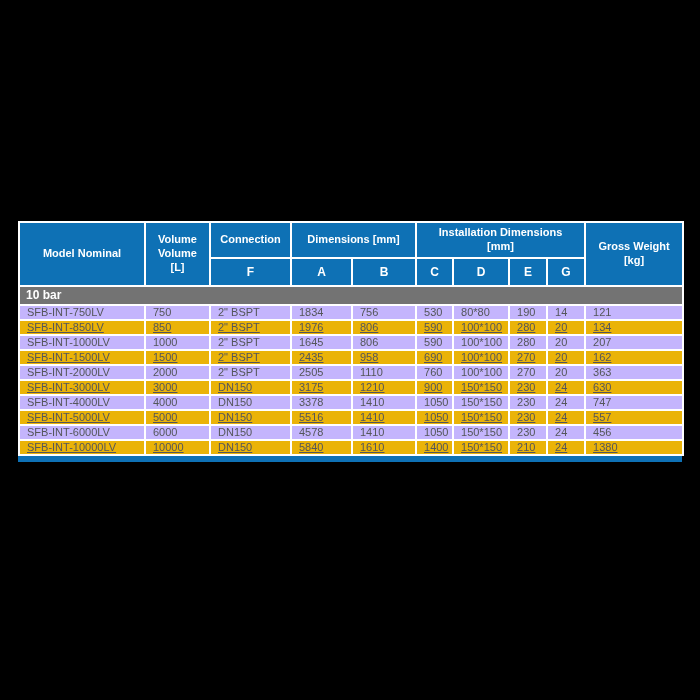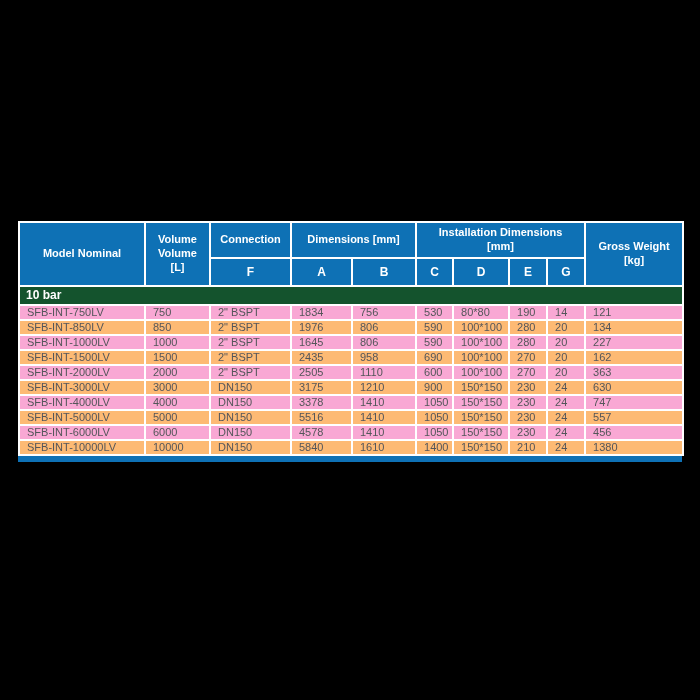--- a/index.html
+++ b/index.html
@@ -35,39 +35,39 @@
     font-size: 11px;
     text-align: center;
     padding: 1px 2px;
     white-space: normal;
     line-height: 1.25;
   }
   tr.head-top th { height: 32px; }
   tr.head-sub th { height: 24px; font-size: 12px; }
   .hdr-line { display: block; }
   tr.section-row td {
-    background: #14532d;
+    background: #737373;
     color: #ffffff;
     font-weight: bold;
     font-size: 12px;
     text-align: left;
     padding: 1px 7px 1px 6px;
     height: 15px;
     line-height: 15px;
   }
   tbody td.data-cell {
     font-size: 11px;
     color: #54565a;
     text-align: left;
     padding: 0 2px 0 7px;
     height: 13px;
     line-height: 13px;
   }
-  tr.row-gray td.data-cell { background: #f9a8d4; }
-  tr.row-white td.data-cell { background: #fdba74; }
+  tr.row-gray td.data-cell { background: #c4b5fd; }
+  tr.row-white td.data-cell { background: #eab308; text-decoration: underline; }
   .bottom-bar {
     height: 6px;
     background: #0e71b5;
     width: 664px;
   }
 </style>
 </head>
 <body>
 
 <div class="table-wrap">
@@ -150,41 +150,41 @@
         <tr class="row-gray">
           <td class="data-cell">SFB-INT-1000LV</td>
           <td class="data-cell">1000</td>
           <td class="data-cell">2" BSPT</td>
           <td class="data-cell">1645</td>
           <td class="data-cell">806</td>
           <td class="data-cell">590</td>
           <td class="data-cell">100*100</td>
           <td class="data-cell">280</td>
           <td class="data-cell">20</td>
-          <td class="data-cell">227</td>
+          <td class="data-cell">207</td>
         </tr>
         <tr class="row-white">
           <td class="data-cell">SFB-INT-1500LV</td>
           <td class="data-cell">1500</td>
           <td class="data-cell">2" BSPT</td>
           <td class="data-cell">2435</td>
           <td class="data-cell">958</td>
           <td class="data-cell">690</td>
           <td class="data-cell">100*100</td>
           <td class="data-cell">270</td>
           <td class="data-cell">20</td>
           <td class="data-cell">162</td>
         </tr>
         <tr class="row-gray">
           <td class="data-cell">SFB-INT-2000LV</td>
           <td class="data-cell">2000</td>
           <td class="data-cell">2" BSPT</td>
           <td class="data-cell">2505</td>
           <td class="data-cell">1110</td>
-          <td class="data-cell">600</td>
+          <td class="data-cell">760</td>
           <td class="data-cell">100*100</td>
           <td class="data-cell">270</td>
           <td class="data-cell">20</td>
           <td class="data-cell">363</td>
         </tr>
         <tr class="row-white">
           <td class="data-cell">SFB-INT-3000LV</td>
           <td class="data-cell">3000</td>
           <td class="data-cell">DN150</td>
           <td class="data-cell">3175</td>

